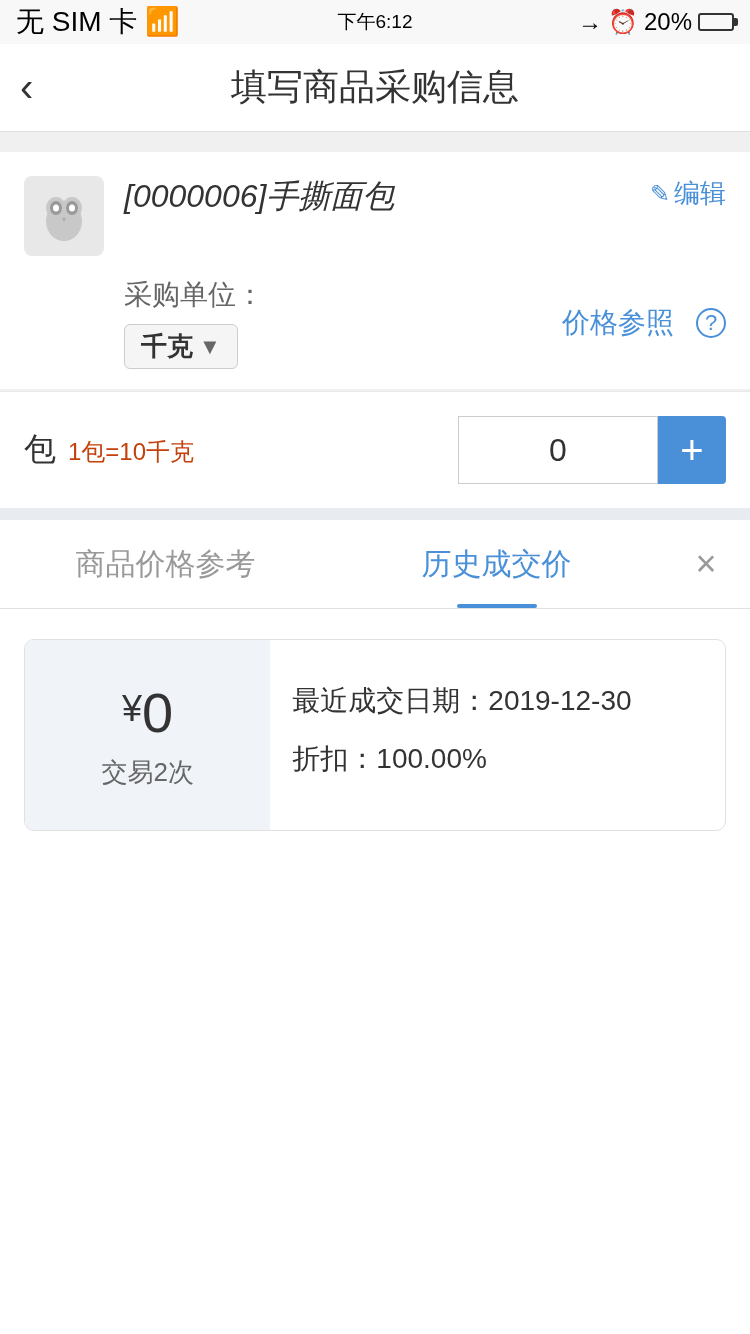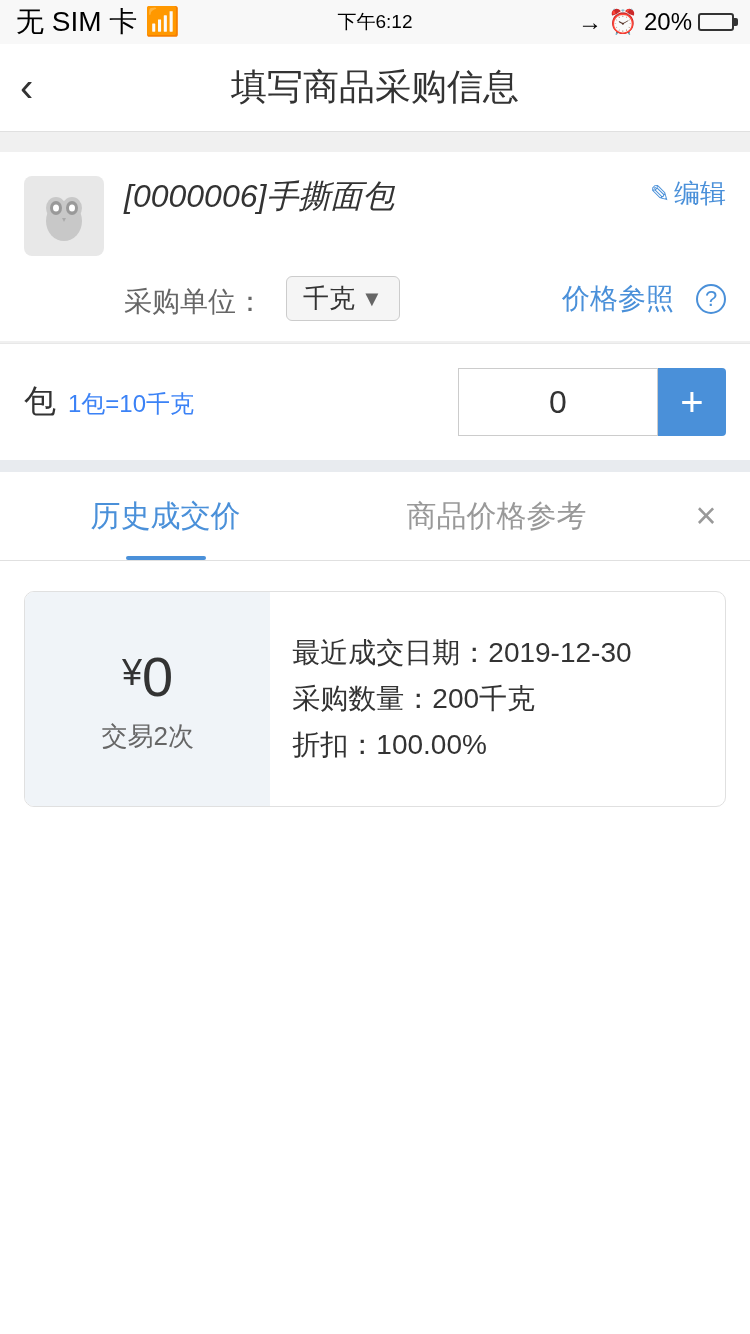--- a/index.html
+++ b/index.html
@@ -150,36 +150,38 @@
     }
 
     .product-bottom-row {
       display: flex;
       align-items: center;
       justify-content: space-between;
       padding-left: 100px;
     }
     .purchase-unit-row {
       display: flex;
-      align-items: flex-end;
-      gap: 22px;
+      align-items: flex-start;
+      gap: 10px;
       font-size: 28px;
       color: #666;
+      flex-direction: column;
     }
     .unit-select {
       display: flex;
       align-items: center;
       border: 1px solid #ccc;
       border-radius: 6px;
       padding: 4px 16px;
       background: #f5f5f5;
       font-size: 26px;
       color: #333;
       cursor: pointer;
       gap: 6px;
+      font-weight: bold;
     }
     .unit-arrow {
       font-size: 22px;
       color: #666;
     }
     .price-ref {
       display: flex;
       align-items: center;
       gap: 22px;
       font-size: 28px;
@@ -213,21 +215,21 @@
       align-items: baseline;
       gap: 12px;
     }
     .quantity-unit-label {
       font-size: 32px;
       color: #333;
       font-weight: 500;
     }
     .quantity-conversion {
       font-size: 24px;
-      color: #3b82f6;
+      color: #c2410c;
     }
     .quantity-input-group {
       display: flex;
       align-items: center;
       gap: 0;
     }
     .quantity-input-box {
       width: 200px;
       height: 68px;
       border: 1.5px solid #ccc;
@@ -339,21 +341,21 @@
       font-size: 26px;
       color: #666;
       margin-top: 10px;
     }
     .history-card-right {
       flex: 2;
       padding: 40px 22px;
       display: flex;
       flex-direction: column;
       justify-content: flex-start;
-      gap: 4px;
+      gap: 16px;
     }
     .history-detail-row {
       font-size: 28px;
       color: #333;
       line-height: 1.5;
     }
 
     
     .bottom-area {
       background: #fff;
@@ -437,47 +439,44 @@
     </div>
     <div class="quantity-plus-btn">
       <span>+</span>
     </div>
   </div>
 </div>
 
 <div class="section-divider"></div>
 
 <div class="tab-bar">
+  <div class="tab-item">
+    <span>商品价格参考</span>
+  </div>
   <div class="tab-item active">
     <span>历史成交价</span>
     <div class="tab-active-line"></div>
-  </div>
-  <div class="tab-item">
-    <span>商品价格参考</span>
   </div>
   <div class="tab-close-btn">
     <span>×</span>
   </div>
 </div>
 
 <div class="history-content">
   <div class="history-card">
     <div class="history-card-left">
       <div class="history-price">
         <span class="history-price-symbol">¥</span><span class="history-price-value">0</span>
       </div>
       <div class="history-trade-count">交易2次</div>
     </div>
     <div class="history-card-right">
       <div class="history-detail-row">
         <span>最近成交日期：</span><span>2019-12-30</span>
       </div>
       <div class="history-detail-row">
-        <span>采购数量：</span><span>200千克</span>
-      </div>
-      <div class="history-detail-row">
         <span>折扣：</span><span>100.00%</span>
       </div>
     </div>
   </div>
 </div>
 
 <div class="bottom-area"></div>
 
 </body></html>

